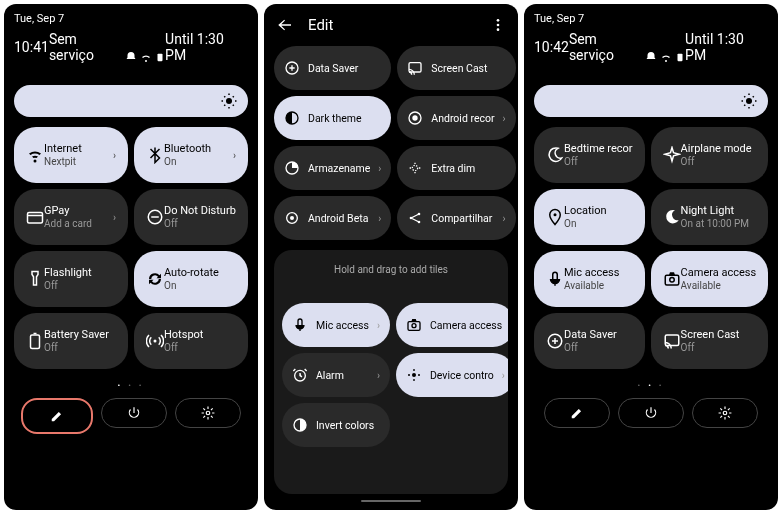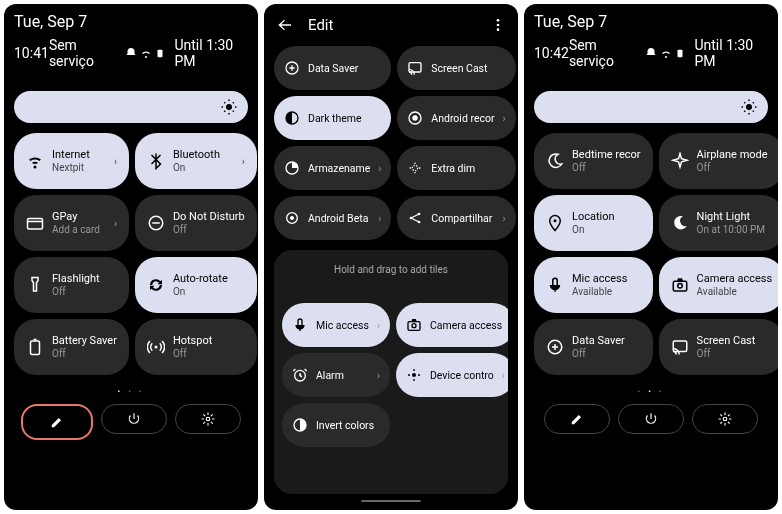--- a/index.html
+++ b/index.html
@@ -1,25 +1,25 @@
 <!DOCTYPE html>
 <html><head>
 <meta charset="utf-8">
 <style>
 *{margin:0;padding:0;box-sizing:border-box}
 body{background:#fff;font-family:-apple-system,Roboto,sans-serif;display:flex;gap:6px;padding:4px}
 .phone{width:257px;height:506px;background:#000;border-radius:12px;padding:8px 10px;color:#fff;display:flex;flex-direction:column;overflow:hidden}
-.status-date{font-size:16px;margin-bottom:6px}
+.status-date{font-size:11px;margin-bottom:6px}
 .status-bar{display:flex;justify-content:space-between;align-items:center;font-size:14px;margin-bottom:22px}
-.status-right{display:flex;align-items:center;gap:9px}
+.status-right{display:flex;align-items:flex-end;gap:0}
 .status-icons{display:flex;gap:3px;align-items:center}
 .brightness{background:#dcdff0;border-radius:20px;height:32px;display:flex;align-items:center;justify-content:flex-end;padding:0 10px;margin-bottom:10px}
 .brightness-icon{width:18px;height:18px;color:#000}
 .tiles{display:grid;grid-template-columns:1fr 1fr;gap:6px;margin-bottom:8px}
-.tile{background:#2a2a2a;border-radius:22px;padding:10px 12px;display:flex;align-items:center;gap:8px;min-height:56px;position:relative}
+.tile{background:#2a2a2a;border-radius:22px;padding:10px 12px;display:flex;align-items:center;min-height:56px;position:relative}
 .tile.active{background:#dcdff0;color:#000}
 .tile.active .tile-sub{color:#444}
 .tile-icon{width:18px;height:18px;flex-shrink:0;display:flex;align-items:center;justify-content:center}
 .tile-icon svg{width:100%;height:100%}
 .tile-text{flex:1;min-width:0}
 .tile-label{font-size:11px;line-height:1.2;white-space:nowrap;overflow:hidden;text-overflow:ellipsis}
 .tile-sub{font-size:10px;color:#999;line-height:1.2;white-space:nowrap;overflow:hidden;text-overflow:ellipsis}
 .tile-chev{font-size:10px;color:#999}
 .tile.active .tile-chev{color:#444}
 .dots{text-align:center;font-size:8px;color:#666;letter-spacing:3px;margin:4px 0}

